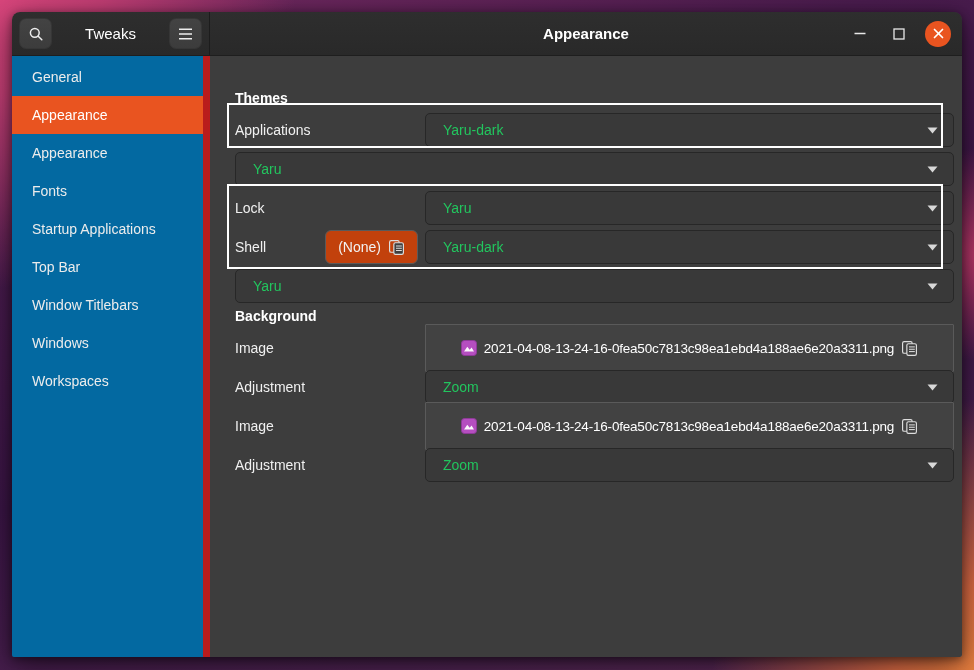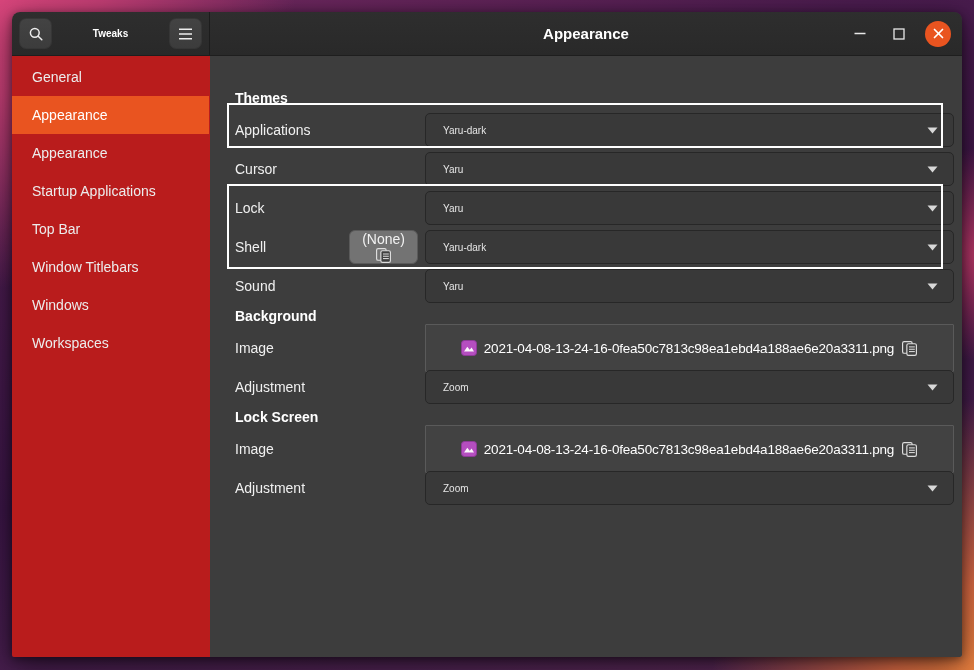--- a/index.html
+++ b/index.html
@@ -27,52 +27,52 @@
     background:linear-gradient(#2e2e2e, #292929);
     border-bottom:1px solid #1e1e1e;
     display:flex; align-items:center;
   }
   .sidebar-header { border-right:1px solid #1c1c1c; justify-content:space-between; padding:0 7px; }
   .hdr-btn {
     width:33px; height:31px; border:1px solid #363636; border-radius:7px;
     background:linear-gradient(#434343,#3c3c3c);
     display:flex; align-items:center; justify-content:center; cursor:pointer;
   }
-  .sidebar-title { color:#fff; font-weight:bold; font-size:10px; }
+  .sidebar-title { color:#fff; font-weight:normal; font-size:15px; }
   .main-header { position:relative; justify-content:center; }
   .main-title { color:#fff; font-weight:bold; font-size:15px; }
   .win-controls { position:absolute; right:11px; top:0; height:100%; display:flex; align-items:center; gap:13px; }
   .wc-btn { width:26px; height:26px; display:flex; align-items:center; justify-content:center; cursor:pointer; }
   .wc-close { background:#E95420; border-radius:50%; }
 
   
-  .sidebar { background:#b91c1c; border-right:1px solid #b91c1c; padding-top:2px; }
+  .sidebar { background:#0369a1; border-right:7px solid #b91c1c; padding-top:2px; }
   .sb-item {
     height:38px; display:flex; align-items:center; padding-left:20px;
     color:#ececec; font-size:14px; cursor:pointer;
   }
   .sb-item.selected { background:#E95420; color:#ffffff; }
 
   
   .content { background:#3d3d3d; padding:34px 8px 0 25px; overflow:hidden; }
   .section-heading { color:#ffffff; font-weight:bold; font-size:14px; line-height:16px; margin-bottom:7px; }
   .section + .section .section-heading { }
   .row { display:flex; align-items:center; margin-bottom:5px; height:34px; }
   .label-cell { width:190px; display:flex; align-items:center; justify-content:space-between; padding-right:7px; color:#f0f0f0; font-size:14px; }
   .row-label { color:#f0f0f0; font-size:14px; }
 
   .dropdown {
     flex:1; height:34px; background:#393939; border:1px solid #272727; border-radius:5px;
     display:flex; align-items:center; padding:0 15px 0 17px; cursor:pointer;
   }
-  .dd-value { color:#e5e5e5; font-size:10px; flex:1; }
+  .dd-value { color:#22c55e; font-size:14px; flex:1; }
 
   .none-btn {
-    height:34px; padding:0 12px; background:#737373; border:1px solid #5a5a5a; border-radius:6px;
-    display:flex; align-items:center; cursor:pointer;flex-direction:column;
+    height:34px; padding:0 12px; background:#c2410c; border:1px solid #5a5a5a; border-radius:6px;
+    display:flex; align-items:center; gap:7px; cursor:pointer;
   }
   .none-label { color:#f2f2f2; font-size:14px; }
 
   .file-btn {
     flex:1; height:48px; background:#424242; border:1px solid #5a5a5a; border-radius:1px;
     display:flex; align-items:center; justify-content:center; gap:7px; cursor:pointer; padding:0 10px;
   }
   .file-name { color:#ffffff; font-size:13.5px; letter-spacing:-0.2px; white-space:nowrap; }
 
   
@@ -132,20 +132,23 @@
   </div>
 
   <div class="sb-item selected">
     <span class="sb-label">Appearance</span>
   </div>
 
   <div class="sb-item">
     <span class="sb-label">Appearance</span>
   </div>
 
+  <div class="sb-item">
+    <span class="sb-label">Fonts</span>
+  </div>
 
 
   <div class="sb-item">
     <span class="sb-label">Startup Applications</span>
   </div>
 
   <div class="sb-item">
     <span class="sb-label">Top Bar</span>
   </div>
 
@@ -172,23 +175,20 @@
     </div>
     <div class="dropdown">
       <span class="dd-value">Yaru-dark</span>
       <svg width="11" height="7" viewBox="0 0 11 7">
         <polygon points="0.5,0.5 10.5,0.5 5.5,6.5" fill="#d8d8d8"></polygon>
       </svg>
     </div>
   </div>
 
   <div class="row">
-    <div class="label-cell">
-      <span class="row-label">Cursor</span>
-    </div>
     <div class="dropdown">
       <span class="dd-value">Yaru</span>
       <svg width="11" height="7" viewBox="0 0 11 7">
         <polygon points="0.5,0.5 10.5,0.5 5.5,6.5" fill="#d8d8d8"></polygon>
       </svg>
     </div>
   </div>
 
   <div class="row">
     <div class="label-cell">
@@ -221,23 +221,20 @@
 </div>
     <div class="dropdown">
       <span class="dd-value">Yaru-dark</span>
       <svg width="11" height="7" viewBox="0 0 11 7">
         <polygon points="0.5,0.5 10.5,0.5 5.5,6.5" fill="#d8d8d8"></polygon>
       </svg>
     </div>
   </div>
 
   <div class="row">
-    <div class="label-cell">
-      <span class="row-label">Sound</span>
-    </div>
     <div class="dropdown">
       <span class="dd-value">Yaru</span>
       <svg width="11" height="7" viewBox="0 0 11 7">
         <polygon points="0.5,0.5 10.5,0.5 5.5,6.5" fill="#d8d8d8"></polygon>
       </svg>
     </div>
   </div>
 </div>
   </div>
 
@@ -274,21 +271,20 @@
       <span class="dd-value">Zoom</span>
       <svg width="11" height="7" viewBox="0 0 11 7">
         <polygon points="0.5,0.5 10.5,0.5 5.5,6.5" fill="#d8d8d8"></polygon>
       </svg>
     </div>
   </div>
 </div>
   </div>
 
   <div class="section">
-    <div class="section-heading">Lock Screen</div>
     <div class="rows">
   <div class="row">
     <div class="label-cell">
       <span class="row-label">Image</span>
     </div>
     <div class="file-btn">
       <svg width="16" height="16" viewBox="0 0 16 16">
         <rect x="0.5" y="0.5" width="15" height="15" rx="3" fill="#b54ec0" stroke="#8e3a98"></rect>
         <path d="M3 11.5 L6.3 6.8 L8.7 9.8 L10.6 7.6 L13 11.5 Z" fill="#ffffff" opacity="0.95"></path>
       </svg>

